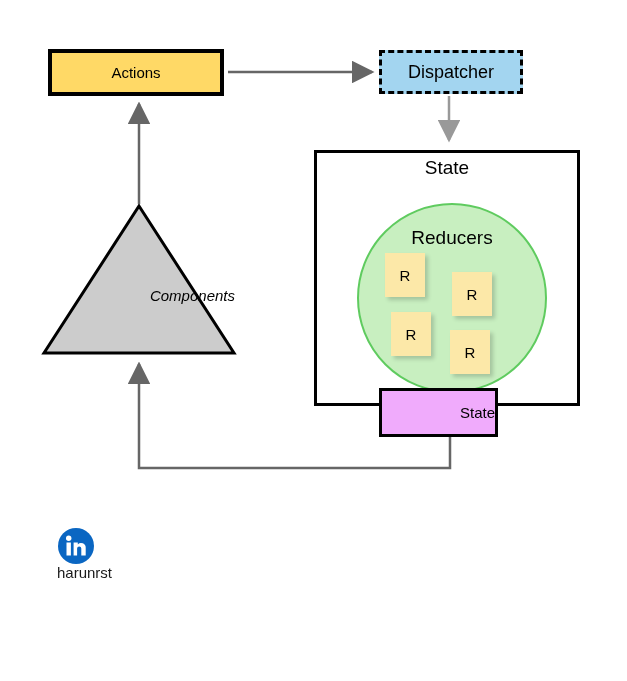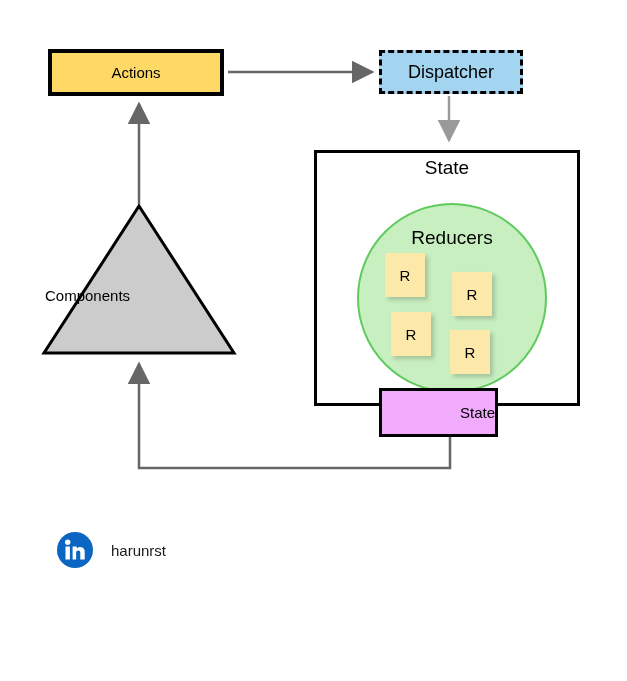--- a/index.html
+++ b/index.html
@@ -138,34 +138,36 @@
   #state-box .node-label {
     position: static;
     font-size: 15px;
   }
   
   #components-label {
     position: absolute;
     left: 45px;
     top: 287px;
     width: 190px;
-    text-align: left;
-    font-size: 15px;
+    text-align: right;
+    font-size: 15px;
+    font-style: italic;
   }
   
   #contact-list {
     position: absolute;
     left: 57px;
     top: 528px;
   }
   .contact-row {
     display: flex;
     align-items: center;
     height: 44px;
     margin-bottom: 10px;
+    flex-direction: column;
   }
   .contact-icon {
     width: 36px;
     height: 36px;
     flex: 0 0 36px;
     margin-right: 18px;
   }
   .contact-text {
     font-size: 15px;
     color: #1a1a1a;

